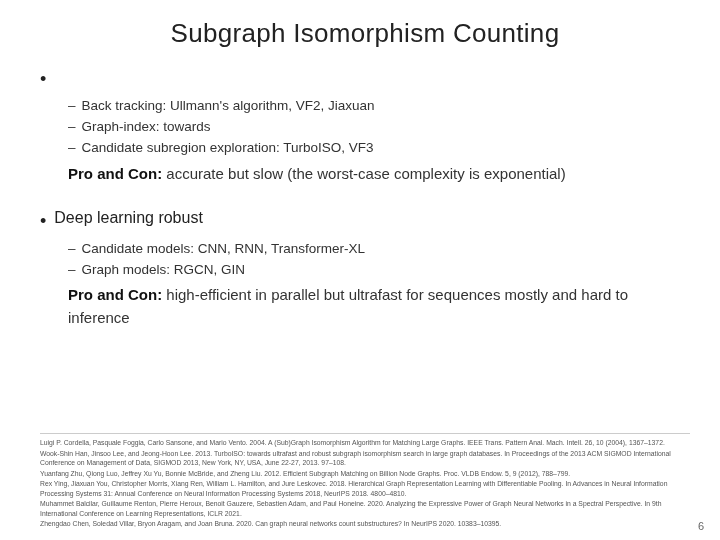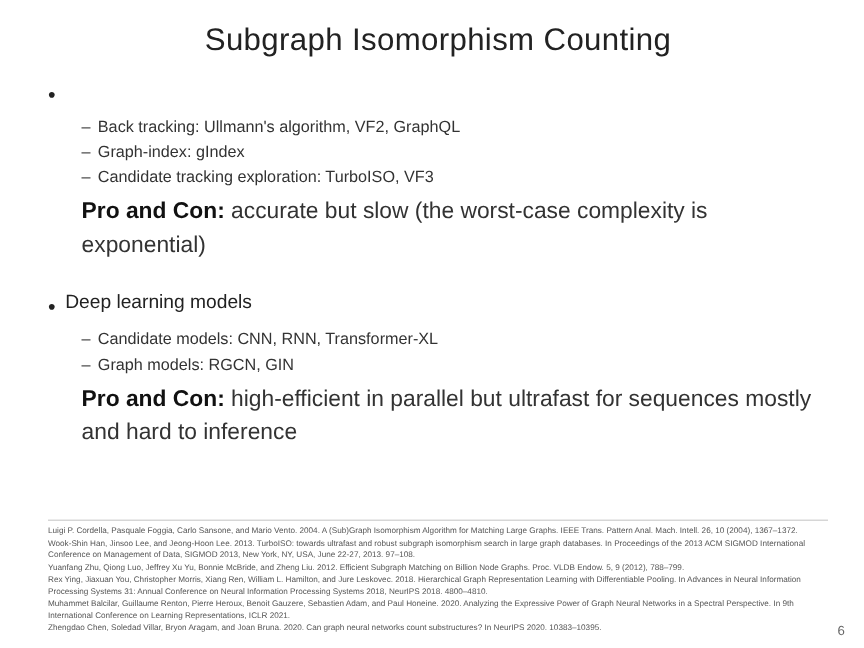--- a/index.html
+++ b/index.html
@@ -75,21 +75,21 @@
       gap: 6px;
     }
 
     .sub-bullet-dash {
       flex-shrink: 0;
       font-size: 13.5px;
     }
 
     .pro-con-line {
       margin-left: 28px;
-      font-size: 19px;
+      font-size: 15px;
       color: #333333;
       line-height: 1.5;
       margin-top: 2px;
     }
 
     .pro-con-bold {
       font-weight: 700;
       color: #111111;
     }
 
@@ -127,40 +127,40 @@
 
   <div class="content-area">
 
     <div class="bullet-section">
       <div class="bullet-main">
         <span class="bullet-dot">•</span>
       </div>
       <div class="sub-bullets">
         <div class="sub-bullet">
           <span class="sub-bullet-dash">–</span>
-          <span>Back tracking: Ullmann's algorithm, VF2, GraphQL</span>
+          <span>Back tracking: Ullmann's algorithm, VF2, Jiaxuan</span>
         </div>
         <div class="sub-bullet">
           <span class="sub-bullet-dash">–</span>
-          <span>Graph-index: gIndex</span>
+          <span>Graph-index: towards</span>
         </div>
         <div class="sub-bullet">
           <span class="sub-bullet-dash">–</span>
-          <span>Candidate tracking exploration: TurboISO, VF3</span>
+          <span>Candidate subregion exploration: TurboISO, VF3</span>
         </div>
       </div>
       <div class="pro-con-line">
         <span class="pro-con-bold">Pro and Con:</span><span> accurate but slow (the worst-case complexity is exponential)</span>
       </div>
     </div>
 
     <div class="bullet-section deep-learning-section">
       <div class="bullet-main">
         <span class="bullet-dot">•</span>
-        <span>Deep learning models</span>
+        <span>Deep learning robust</span>
       </div>
       <div class="sub-bullets">
         <div class="sub-bullet">
           <span class="sub-bullet-dash">–</span>
           <span>Candidate models: CNN, RNN, Transformer-XL</span>
         </div>
         <div class="sub-bullet">
           <span class="sub-bullet-dash">–</span>
           <span>Graph models: RGCN, GIN</span>
         </div>

